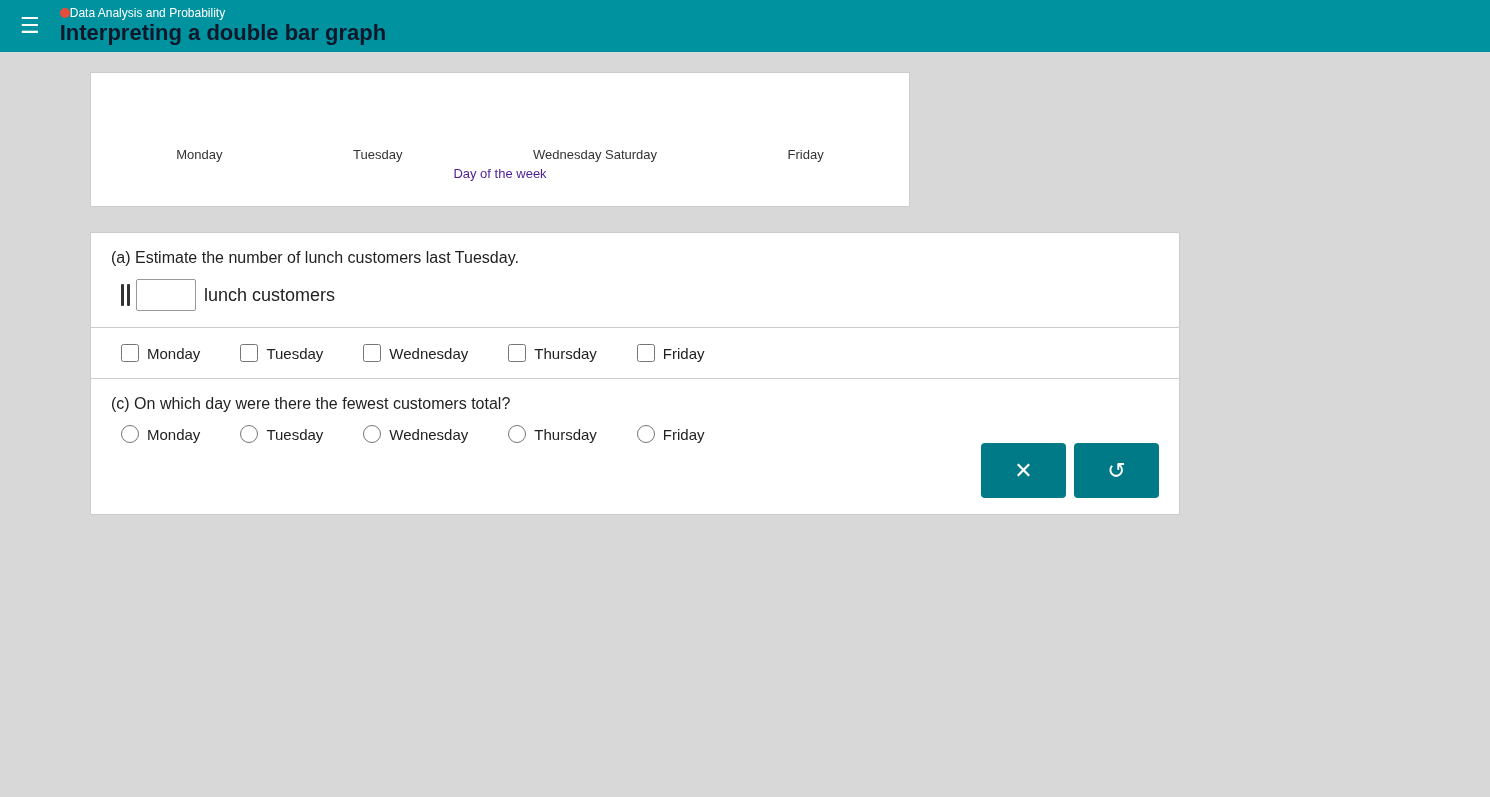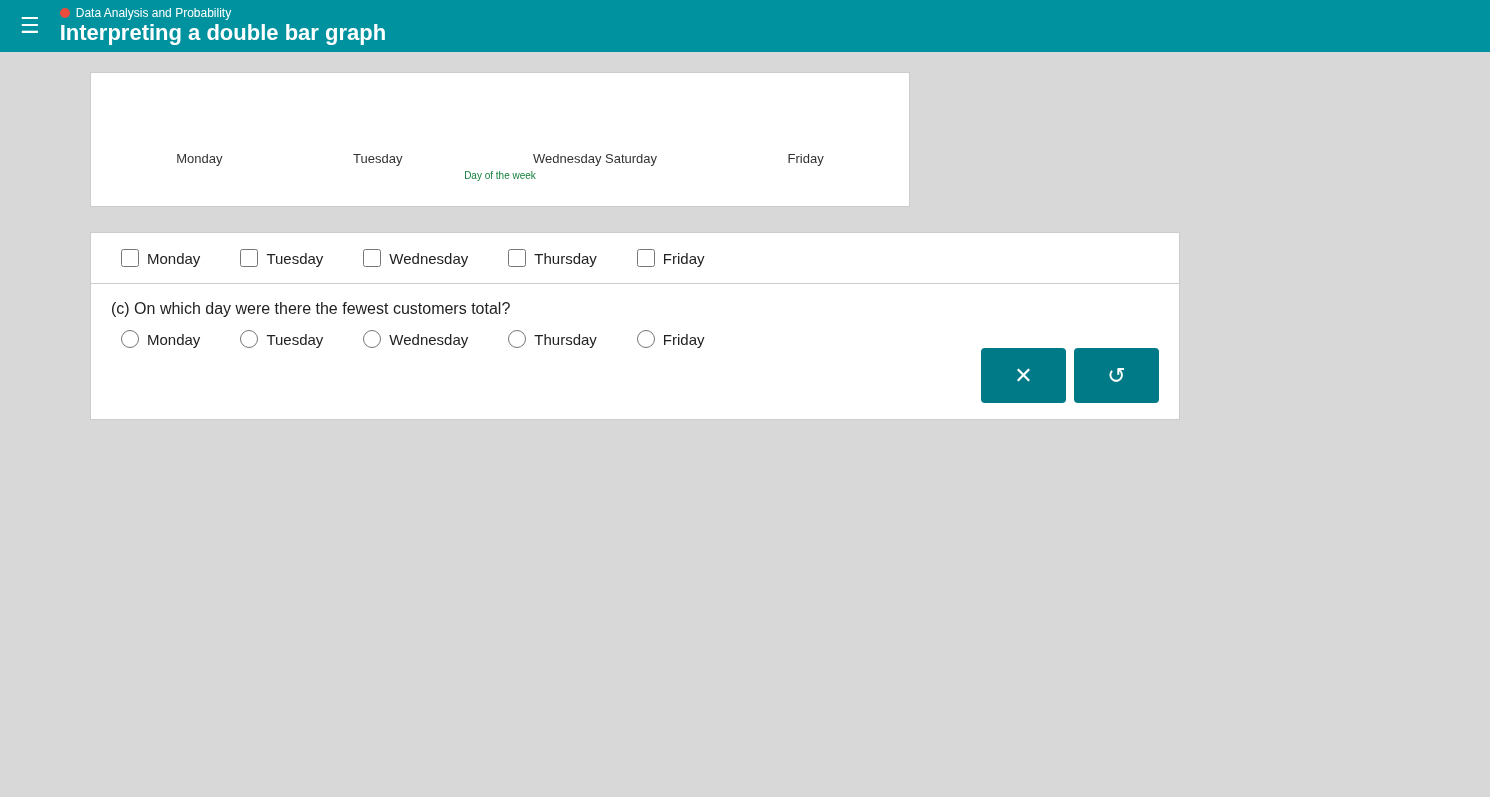--- a/index.html
+++ b/index.html
@@ -40,33 +40,32 @@
     .header-text-group {
       display: flex;
       flex-direction: column;
     }
 
     .header-subtitle {
       color: white;
       font-size: 12px;
       display: flex;
       align-items: center;
-      gap: 6px;
     }
 
     .red-dot {
       width: 10px;
       height: 10px;
       background-color: #e74c3c;
       border-radius: 50%;
       display: inline-block;
     }
 
     .header-title {
-      color: #ffffff;
+      color: #0f172a;
       font-size: 22px;
       font-weight: bold;
     }
 
     
     .main-content {
       position: absolute;
       top: 52px;
       left: 0;
       right: 0;
@@ -113,22 +112,22 @@
     }
 
     .chart-day-label {
       font-size: 13px;
       color: #333;
       text-align: center;
     }
 
     .day-of-week-label {
       text-align: center;
-      font-size: 10px;
-      color: #15803d;
+      font-size: 13px;
+      color: #4c1d95;
       margin-top: 4px;
       width: 100%;
     }
 
     
     .questions-box {
       background: white;
       border: 1px solid #ccc;
       margin-left: 30px;
       margin-top: 25px;
@@ -293,20 +292,33 @@
       <span class="chart-day-label">Monday</span>
       <span class="chart-day-label">Tuesday</span>
       <span class="chart-day-label">Wednesday Saturday</span>
       <span class="chart-day-label">Friday</span>
     </div>
     <div class="day-of-week-label">Day of the week</div>
   </div>
 
   <div class="questions-box">
 
+    <div class="question-section">
+      <div class="question-text">(a) Estimate the number of lunch customers last Tuesday.</div>
+      <div class="answer-row">
+        <div class="input-group">
+          <div class="double-line-icon">
+            <span></span>
+            <span></span>
+          </div>
+          <input type="number" class="num-input" style="">
+        </div>
+        <span class="text-after-input">lunch customers</span>
+      </div>
+    </div>
 
     <div class="question-section">
       <div class="checkboxes-row">
         <label class="checkbox-item">
           <input type="checkbox" style="">
           <span>Monday</span>
         </label>
         <label class="checkbox-item">
           <input type="checkbox" style="">
           <span>Tuesday</span>

